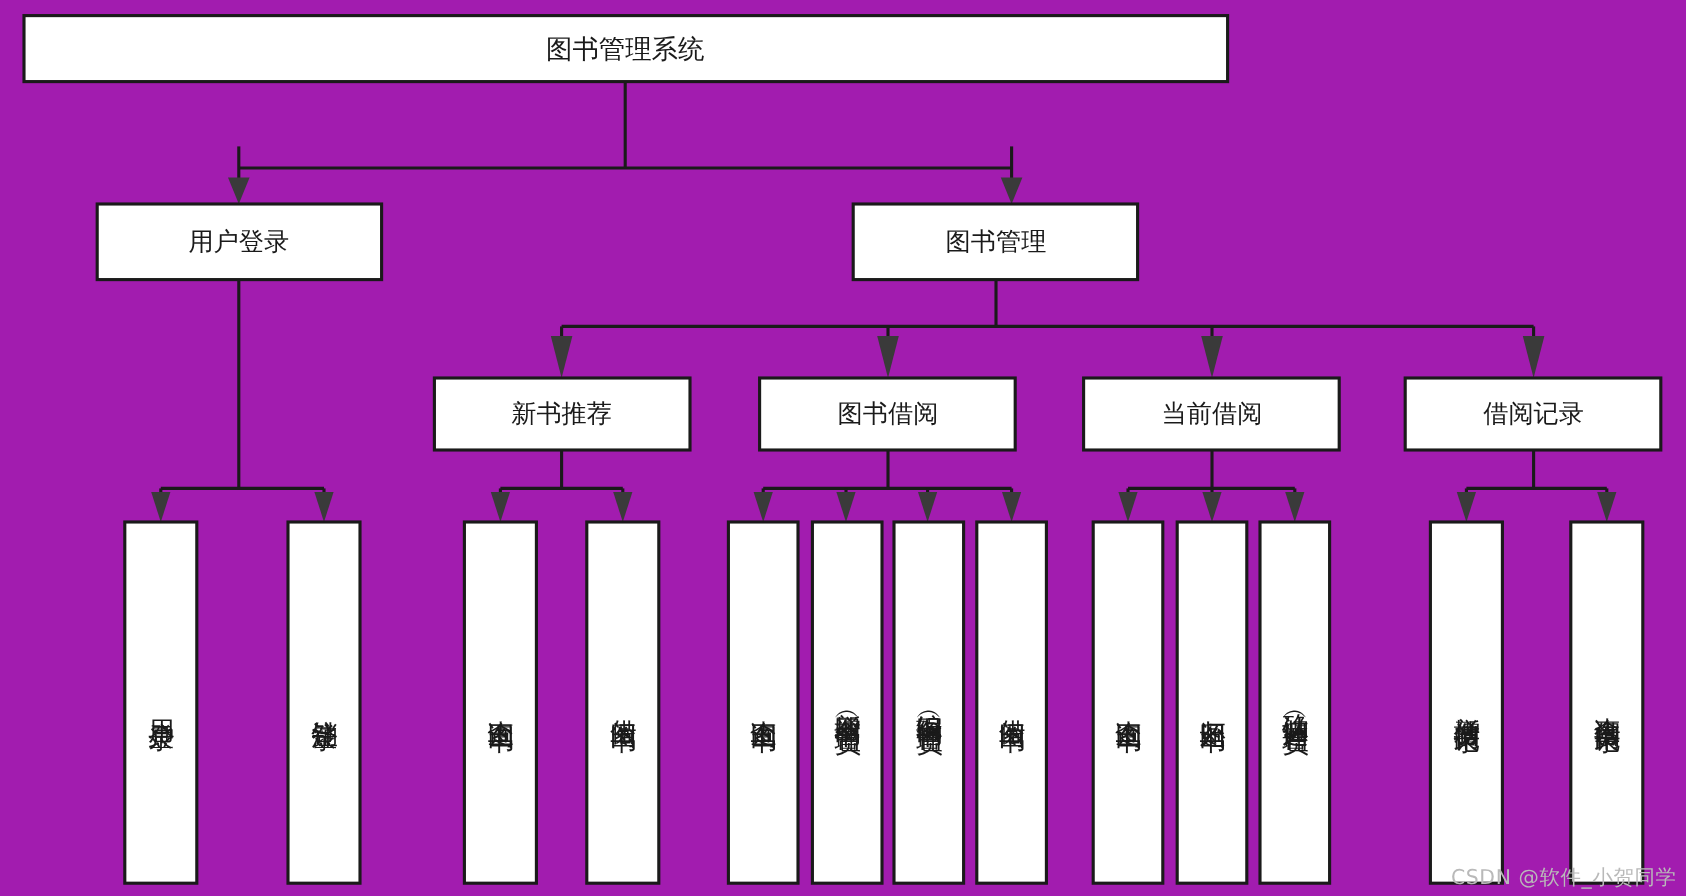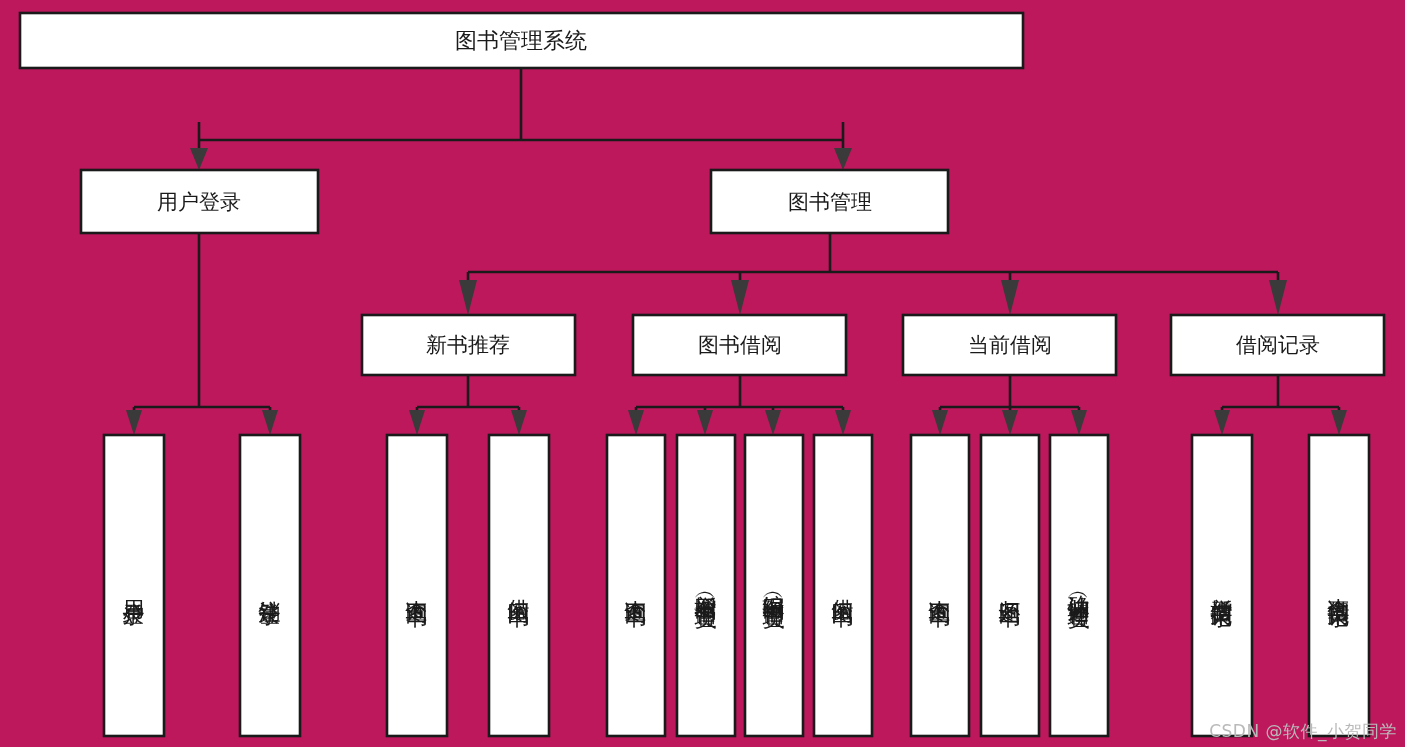--- a/index.html
+++ b/index.html
@@ -10,21 +10,21 @@
   body {
     width: 1405px;
     height: 747px;
     font-family: "DejaVu Sans", "Liberation Sans", sans-serif;
     overflow: hidden;
   }
   #diagram-root {
     position: relative;
     width: 1405px;
     height: 747px;
-    background: #be185d;
+    background: #a21caf;
   }
   svg#tree-svg {
     position: absolute;
     left: 0;
     top: 0;
     width: 1405px;
     height: 747px;
     display: block;
   }
   .node-box {

